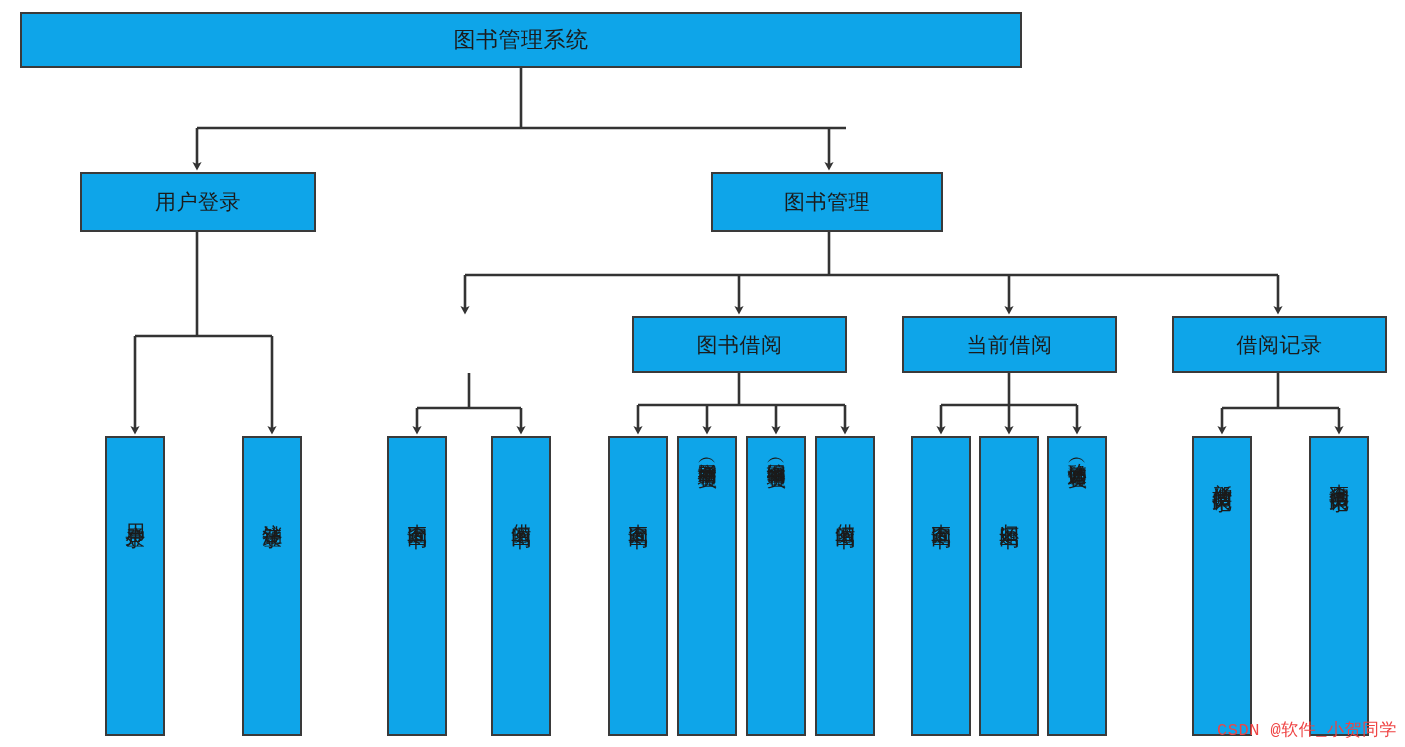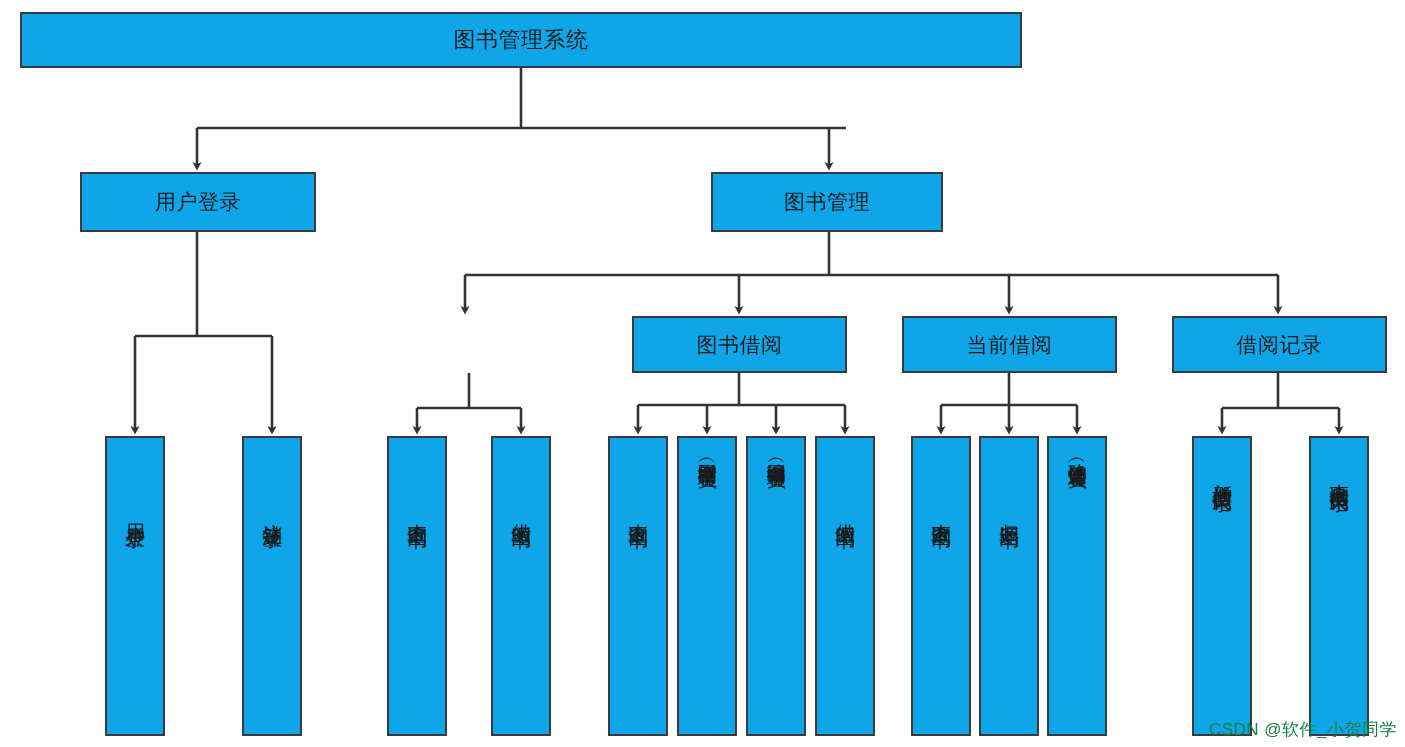--- a/index.html
+++ b/index.html
@@ -67,24 +67,24 @@
   }
   .node.vert.tall-label .node-label {
     font-size: 19px;
     letter-spacing: 1px;
   }
   .watermark {
     position: absolute;
     right: 8px;
     bottom: 6px;
     font-size: 17px;
-    color: #15803d;
+    color: #ef4444;
     letter-spacing: 0.5px;
     white-space: nowrap;
-    font-family: Liberation Sans, sans-serif;
+    font-family: Liberation Mono, monospace;
   }
 </style>
 </head>
 <body>
 
 <div id="diagram-root">
 
   <svg class="connectors" viewBox="0 0 1405 747">
     <defs>
       <marker id="arrowhead" markerWidth="11" markerHeight="11" refX="4.6" refY="5" orient="auto" markerUnits="userSpaceOnUse">

